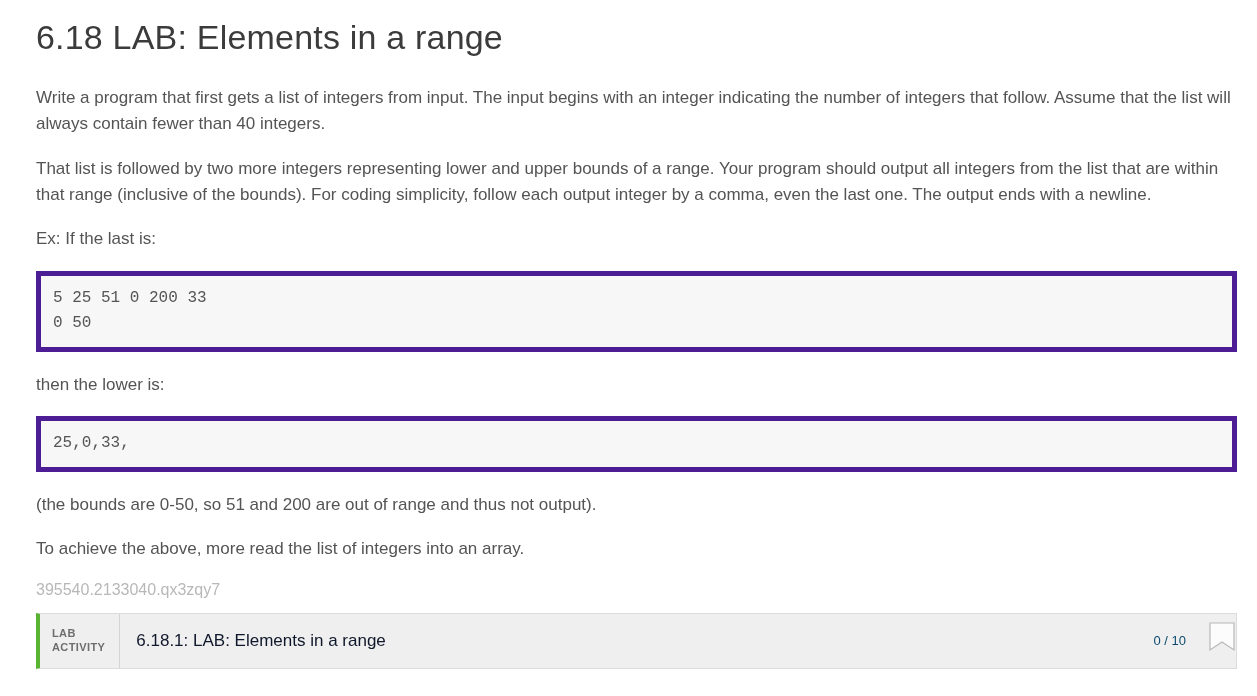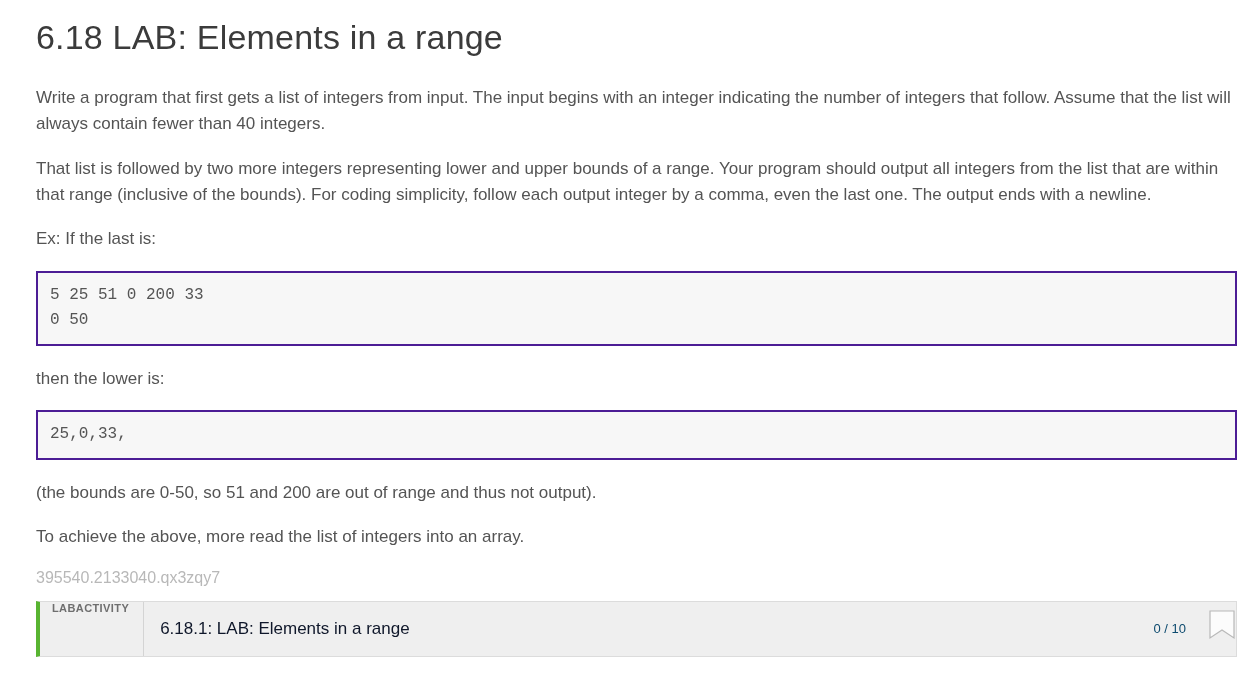--- a/index.html
+++ b/index.html
@@ -18,21 +18,21 @@
     letter-spacing: 0.2px;
   }
   p.body {
     font-size: 17px;
     line-height: 1.55;
     color: #545454;
     margin-bottom: 18px;
   }
   pre.code {
     background: #f7f7f7;
-    border: 2px solid #4c1d95;
+    border: 5px solid #4c1d95;
     padding: 10px 12px;
     font-family: "Courier New", Courier, monospace;
     font-size: 16px;
     color: #555;
     white-space: pre;
     line-height: 1.6;
     margin-bottom: 20px;
   }
   .meta-id {
     font-size: 16px;
@@ -44,21 +44,21 @@
     display: flex;
     align-items: stretch;
     border: 1px solid #dcdcdc;
     border-left: 4px solid #58b431;
     background: #efefef;
     height: 56px;
     position: relative;
   }
   .lab-label {
     display: flex;
-    flex-direction: row;
+    flex-direction: column;
     justify-content: center;
     padding: 0 14px 0 12px;
     border-right: 1px solid #d4d4d4;
     font-size: 11px;
     font-weight: 700;
     color: #6e6e6e;
     line-height: 1.25;
     letter-spacing: 0.4px;
   }
   .lab-title {

